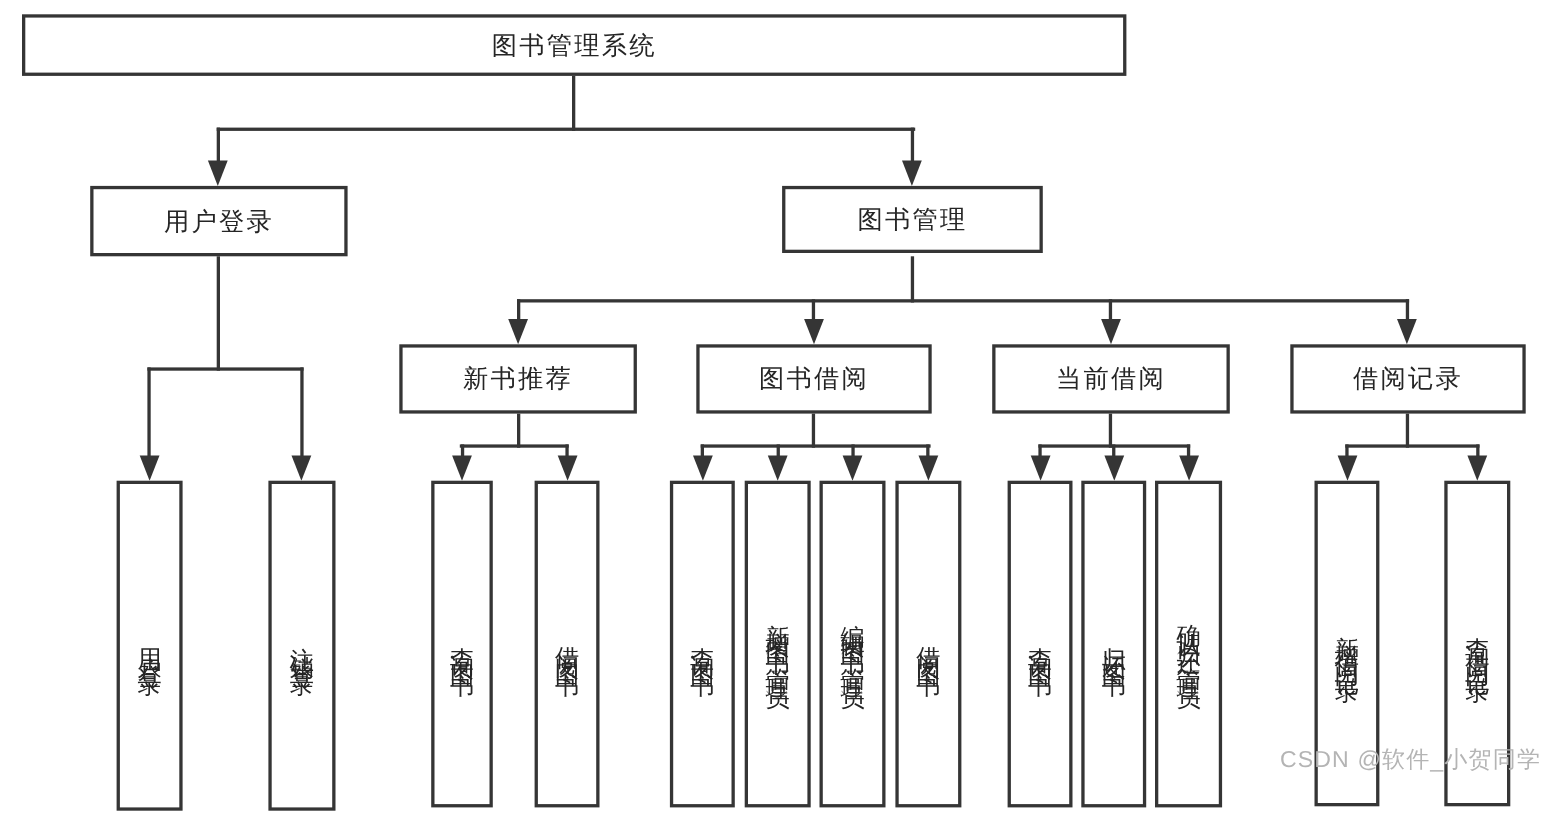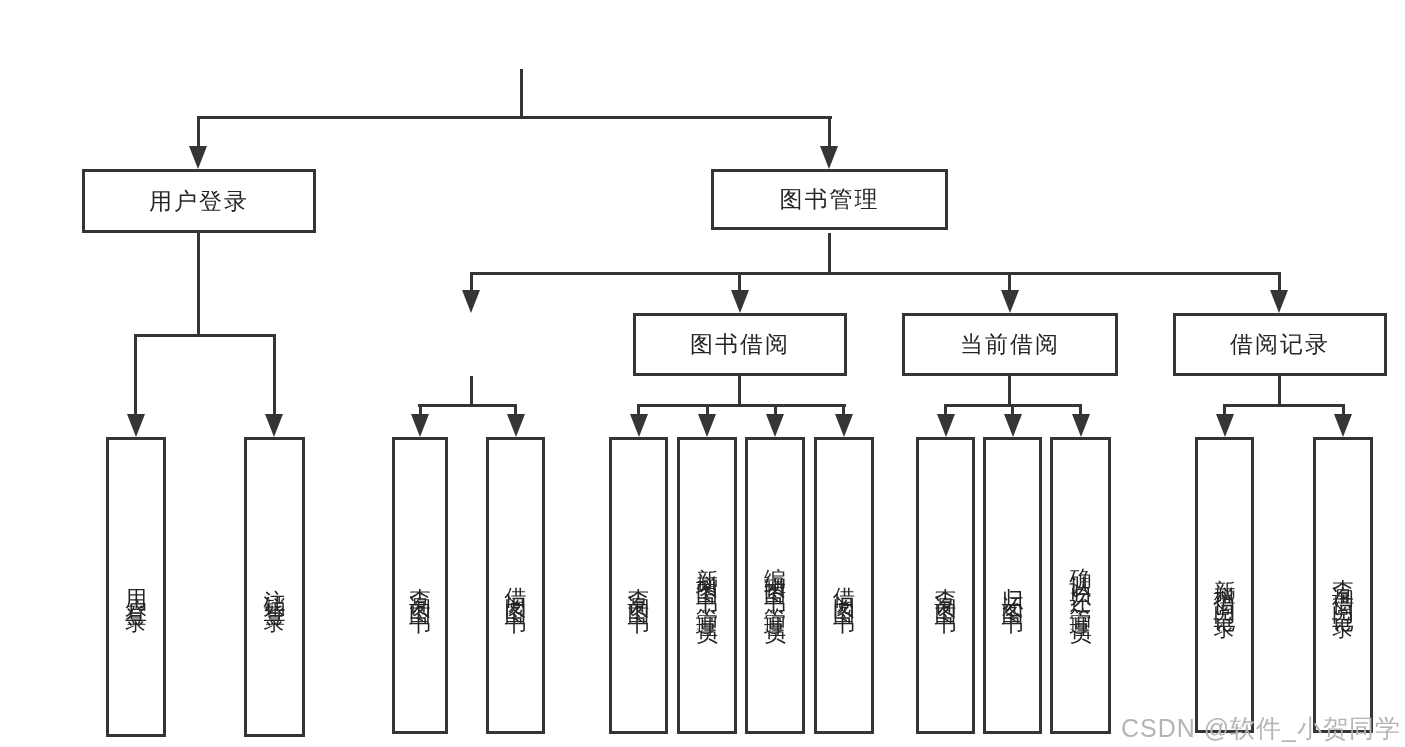--- a/index.html
+++ b/index.html
@@ -43,33 +43,36 @@
   .arrow{
     position:absolute;
     width:0;height:0;
     border-left:9px solid transparent;
     border-right:9px solid transparent;
     border-top:23px solid var(--line);
   }
   .watermark{
     position:absolute;
     right:4px;
-    top:712px;
-    font-size:25px;
+    top:676px;
+    font-size:21px;
     color:var(--wm);
     letter-spacing:1px;
     white-space:nowrap;
     z-index:5;
   }
 </style>
 </head>
 <body>
 
 <div id="canvas">
 
+  <div class="box h" style="left:20px;top:13px;width:1004px;height:56px">
+    <span>图书管理系统</span>
+  </div>
 
   <div class="ln" style="left:520px;top:69px;width:3px;height:50px"></div>
   <div class="ln" style="left:197px;top:116px;width:635px;height:3px"></div>
   <div class="ln" style="left:197px;top:116px;width:3px;height:32px"></div>
   <div class="arrow" style="left:189px;top:146px"></div>
   <div class="ln" style="left:828px;top:116px;width:3px;height:32px"></div>
   <div class="arrow" style="left:820px;top:146px"></div>
 
   <div class="box h" style="left:82px;top:169px;width:234px;height:64px">
     <span>用户登录</span>
@@ -89,20 +92,23 @@
   <div class="ln" style="left:470px;top:272px;width:811px;height:3px"></div>
   <div class="ln" style="left:470px;top:272px;width:3px;height:22px"></div>
   <div class="arrow" style="left:462px;top:290px"></div>
   <div class="ln" style="left:738px;top:272px;width:3px;height:22px"></div>
   <div class="arrow" style="left:731px;top:290px"></div>
   <div class="ln" style="left:1008px;top:272px;width:3px;height:22px"></div>
   <div class="arrow" style="left:1001px;top:290px"></div>
   <div class="ln" style="left:1278px;top:272px;width:3px;height:22px"></div>
   <div class="arrow" style="left:1270px;top:290px"></div>
 
+  <div class="box h" style="left:363px;top:313px;width:216px;height:63px">
+    <span>新书推荐</span>
+  </div>
   <div class="box h" style="left:633px;top:313px;width:214px;height:63px">
     <span>图书借阅</span>
   </div>
   <div class="box h" style="left:902px;top:313px;width:216px;height:63px">
     <span>当前借阅</span>
   </div>
   <div class="box h" style="left:1173px;top:313px;width:214px;height:63px">
     <span>借阅记录</span>
   </div>
 

